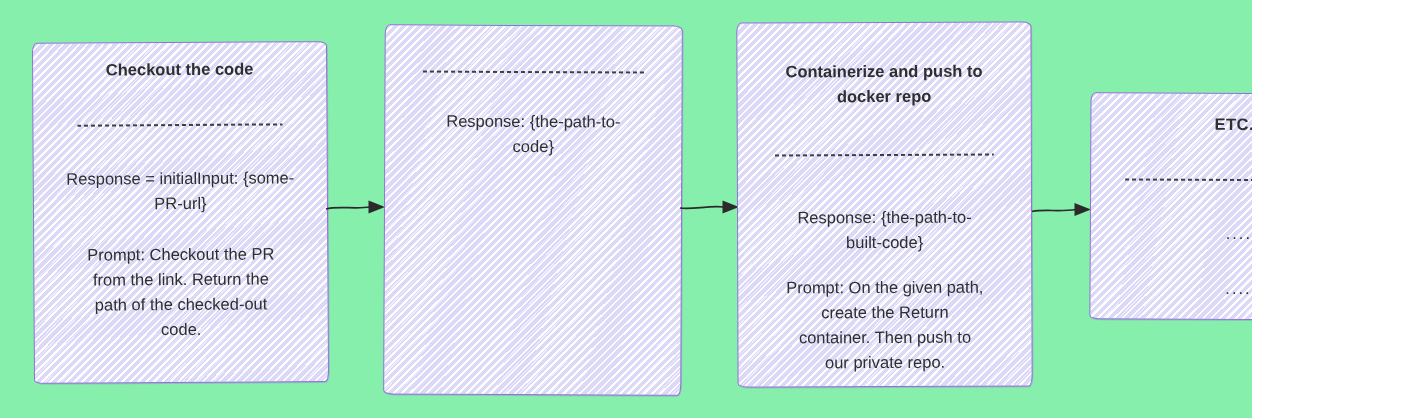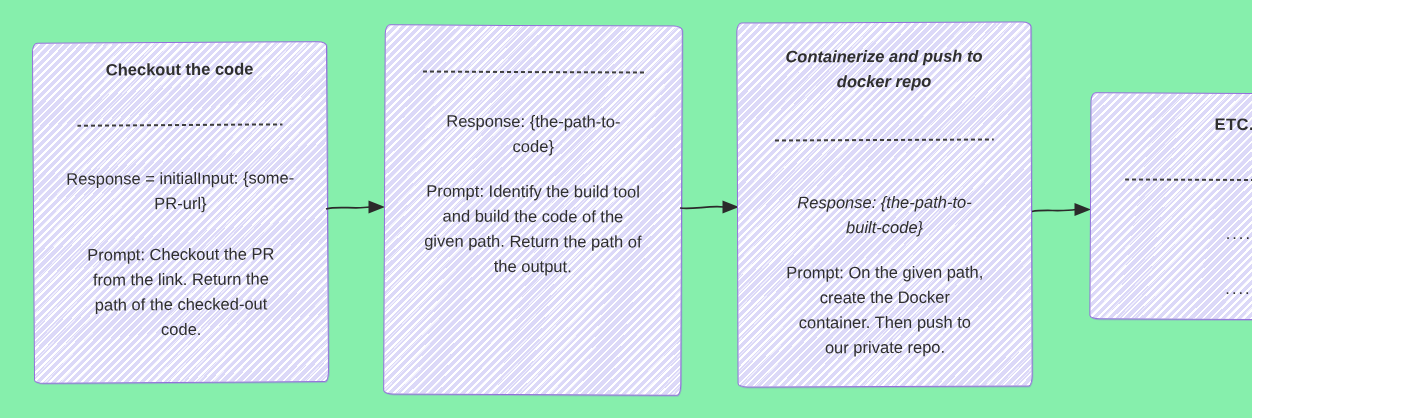--- a/index.html
+++ b/index.html
@@ -49,23 +49,23 @@
   .card1 .title    { margin-top: 14px; width: 250px; }
   .card1 .divider  { margin-top: 42px; width: 70%; }
   .card1 .response { margin-top: 40px; width: 230px; }
   .card1 .prompt   { margin-top: 26px; width: 212px; }
 
   .card2 .title    { margin-top: 18px; width: 200px; }
   .card2 .divider  { margin-top: 45px; width: 75%; }
   .card2 .response { margin-top: 36px; width: 200px; }
   .card2 .prompt   { margin-top: 20px; width: 218px; }
 
-  .card3 .title    { margin-top: 21px; width: 232px; font-style: italic; }
+  .card3 .title    { margin-top: 36px; width: 232px; }
   .card3 .divider  { margin-top: 45px; width: 75%; }
-  .card3 .response { margin-top: 49px; width: 200px; font-style: italic; }
+  .card3 .response { margin-top: 49px; width: 200px; }
   .card3 .prompt   { margin-top: 20px; width: 198px; }
 
   .card4 .title    { margin-top: 18px; width: 250px; letter-spacing: 0.5px; }
   .card4 .divider  { margin-top: 42px; width: 77%; }
   .card4 .response { margin-top: 40px; width: 250px; letter-spacing: 2px; }
   .card4 .prompt   { margin-top: 30px; width: 250px; letter-spacing: 2px; }
 
   .arrow {
     position: absolute;
     width: 62px;
@@ -88,33 +88,32 @@
   </div>
 
   <svg class="arrow arrow-1" viewBox="0 0 62 22">
     <path d="M2,13 C14,9.5 30,13.5 46,11" fill="none" stroke="#2b2b2b" stroke-width="1.7"></path>
     <polygon points="44.5,4.5 61,11 44.5,17.5" fill="#2b2b2b"></polygon>
   </svg>
 
   <div class="card card2">
     <div class="divider"></div>
     <div class="body-text response">Response: {the-path-to-code}</div>
-    <div class="body-text prompt">Prompt: Identify the build tool and build the code of the given path. Return the path of the output.</div>
   </div>
 
   <svg class="arrow arrow-2" viewBox="0 0 62 22">
     <path d="M2,12 C16,13.5 30,9.5 46,11" fill="none" stroke="#2b2b2b" stroke-width="1.7"></path>
     <polygon points="44.5,4.5 61,11 44.5,17.5" fill="#2b2b2b"></polygon>
   </svg>
 
   <div class="card card3">
     <div class="title">Containerize and push to docker repo</div>
     <div class="divider"></div>
     <div class="body-text response">Response: {the-path-to-built-code}</div>
-    <div class="body-text prompt">Prompt: On the given path, create the Docker container. Then push to our private repo.</div>
+    <div class="body-text prompt">Prompt: On the given path, create the Return container. Then push to our private repo.</div>
   </div>
 
   <svg class="arrow arrow-3" viewBox="0 0 62 22">
     <path d="M2,12.5 C14,10 30,13 46,10.5" fill="none" stroke="#2b2b2b" stroke-width="1.7"></path>
     <polygon points="44.5,4 61,10.5 44.5,17" fill="#2b2b2b"></polygon>
   </svg>
 
   <div class="card card4">
     <div class="title">ETC...</div>
     <div class="divider"></div>

